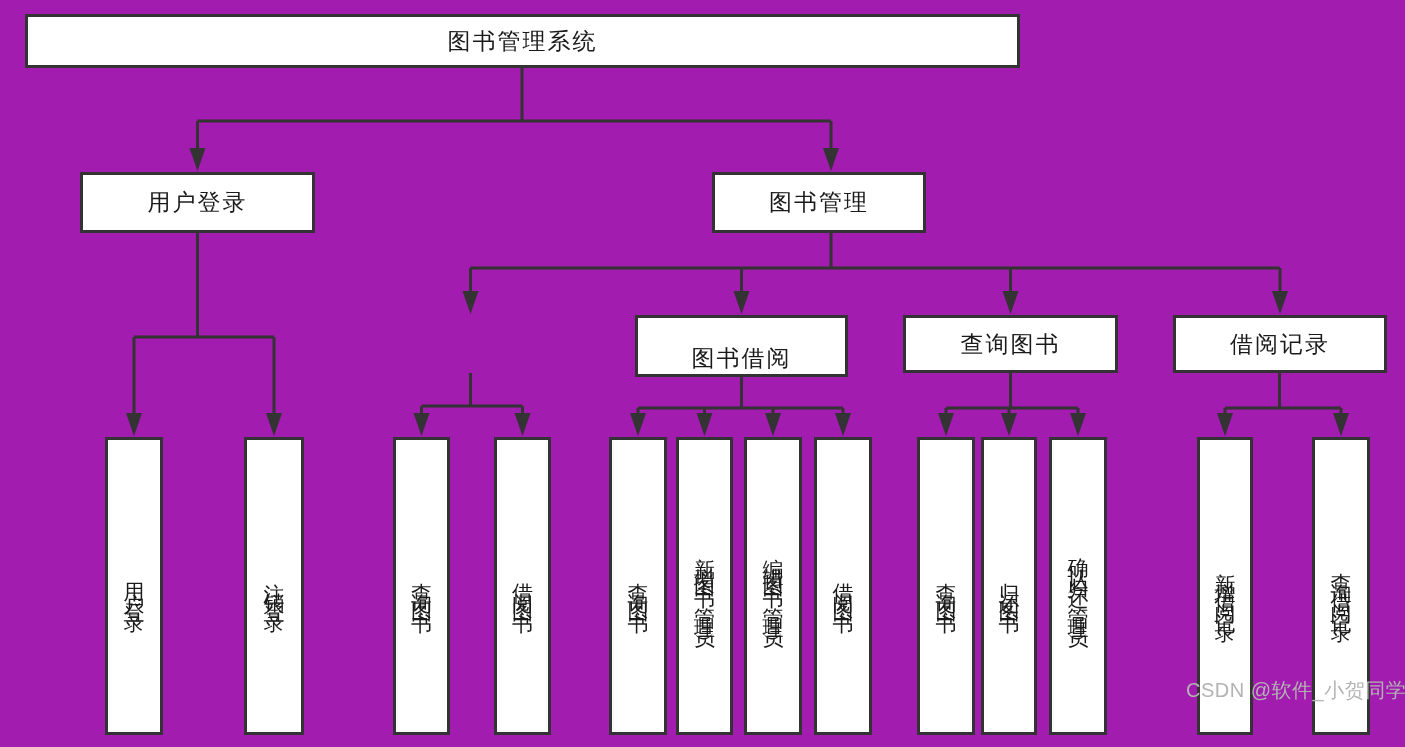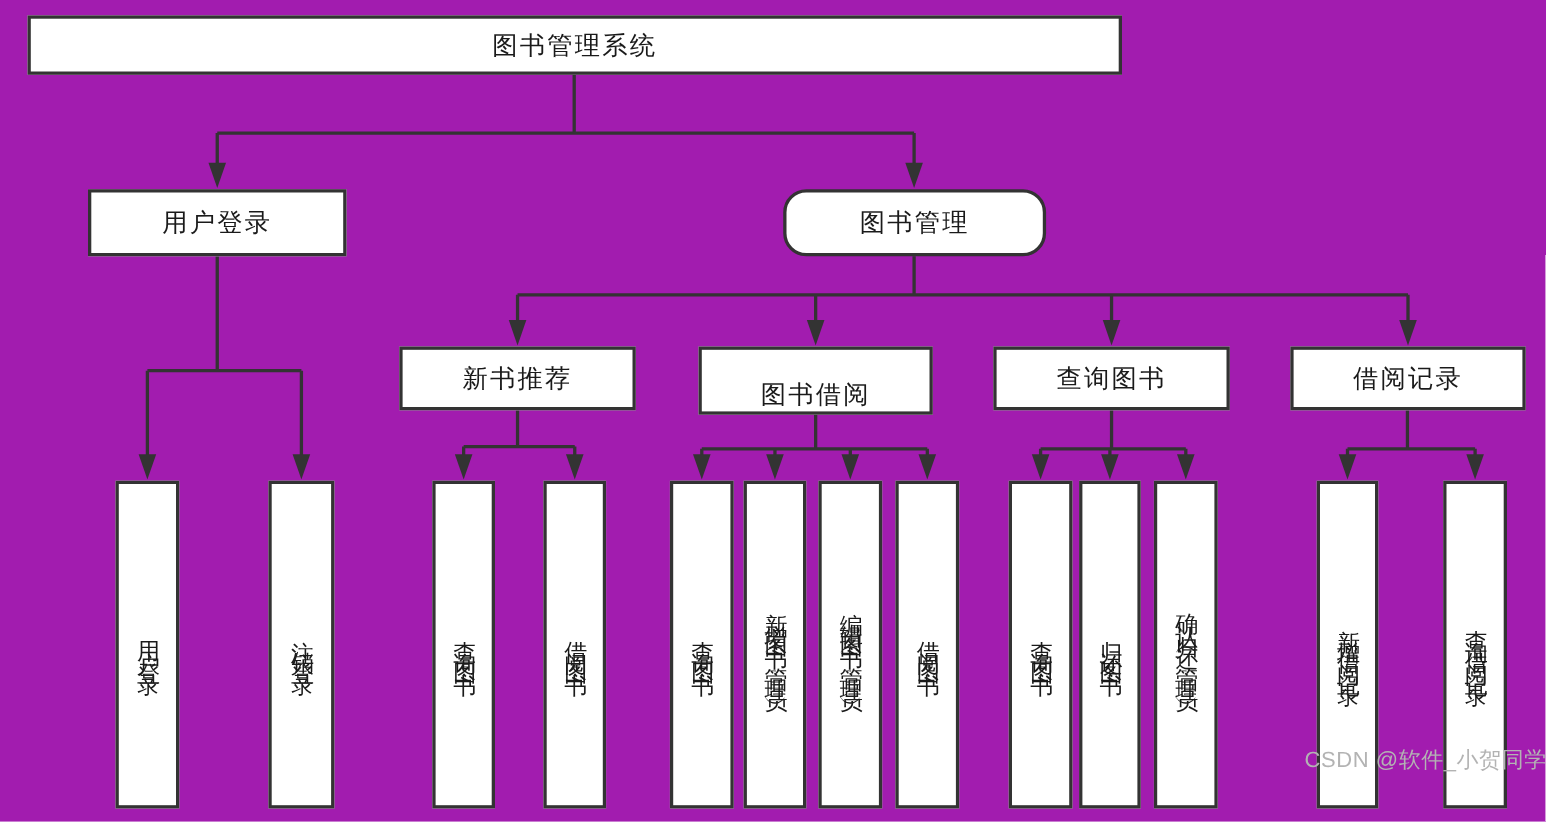--- a/index.html
+++ b/index.html
@@ -92,27 +92,24 @@
     </g>
   </svg>
 
   <div class="box h" style="left:25px; top:14px; width:995px; height:54px;">
     <span class="label">图书管理系统</span>
   </div>
 
   <div class="box h" style="left:80px; top:172px; width:235px; height:61px;">
     <span class="label">用户登录</span>
   </div>
-  <div class="box h" style="left:712px; top:172px; width:239px; height:61px;border-radius:21px;">
+  <div class="box h" style="left:712px; top:172px; width:214px; height:61px;">
     <span class="label">图书管理</span>
   </div>
 
-  <div class="box h" style="left:363px; top:315px; width:215px; height:58px;">
-    <span class="label">新书推荐</span>
-  </div>
   <div class="box h" style="left:635px; top:315px; width:213px; height:62px;align-items:flex-end;">
     <span class="label">图书借阅</span>
   </div>
   <div class="box h" style="left:903px; top:315px; width:215px; height:58px;">
     <span class="label">查询图书</span>
   </div>
   <div class="box h" style="left:1173px; top:315px; width:214px; height:58px;">
     <span class="label">借阅记录</span>
   </div>
 

